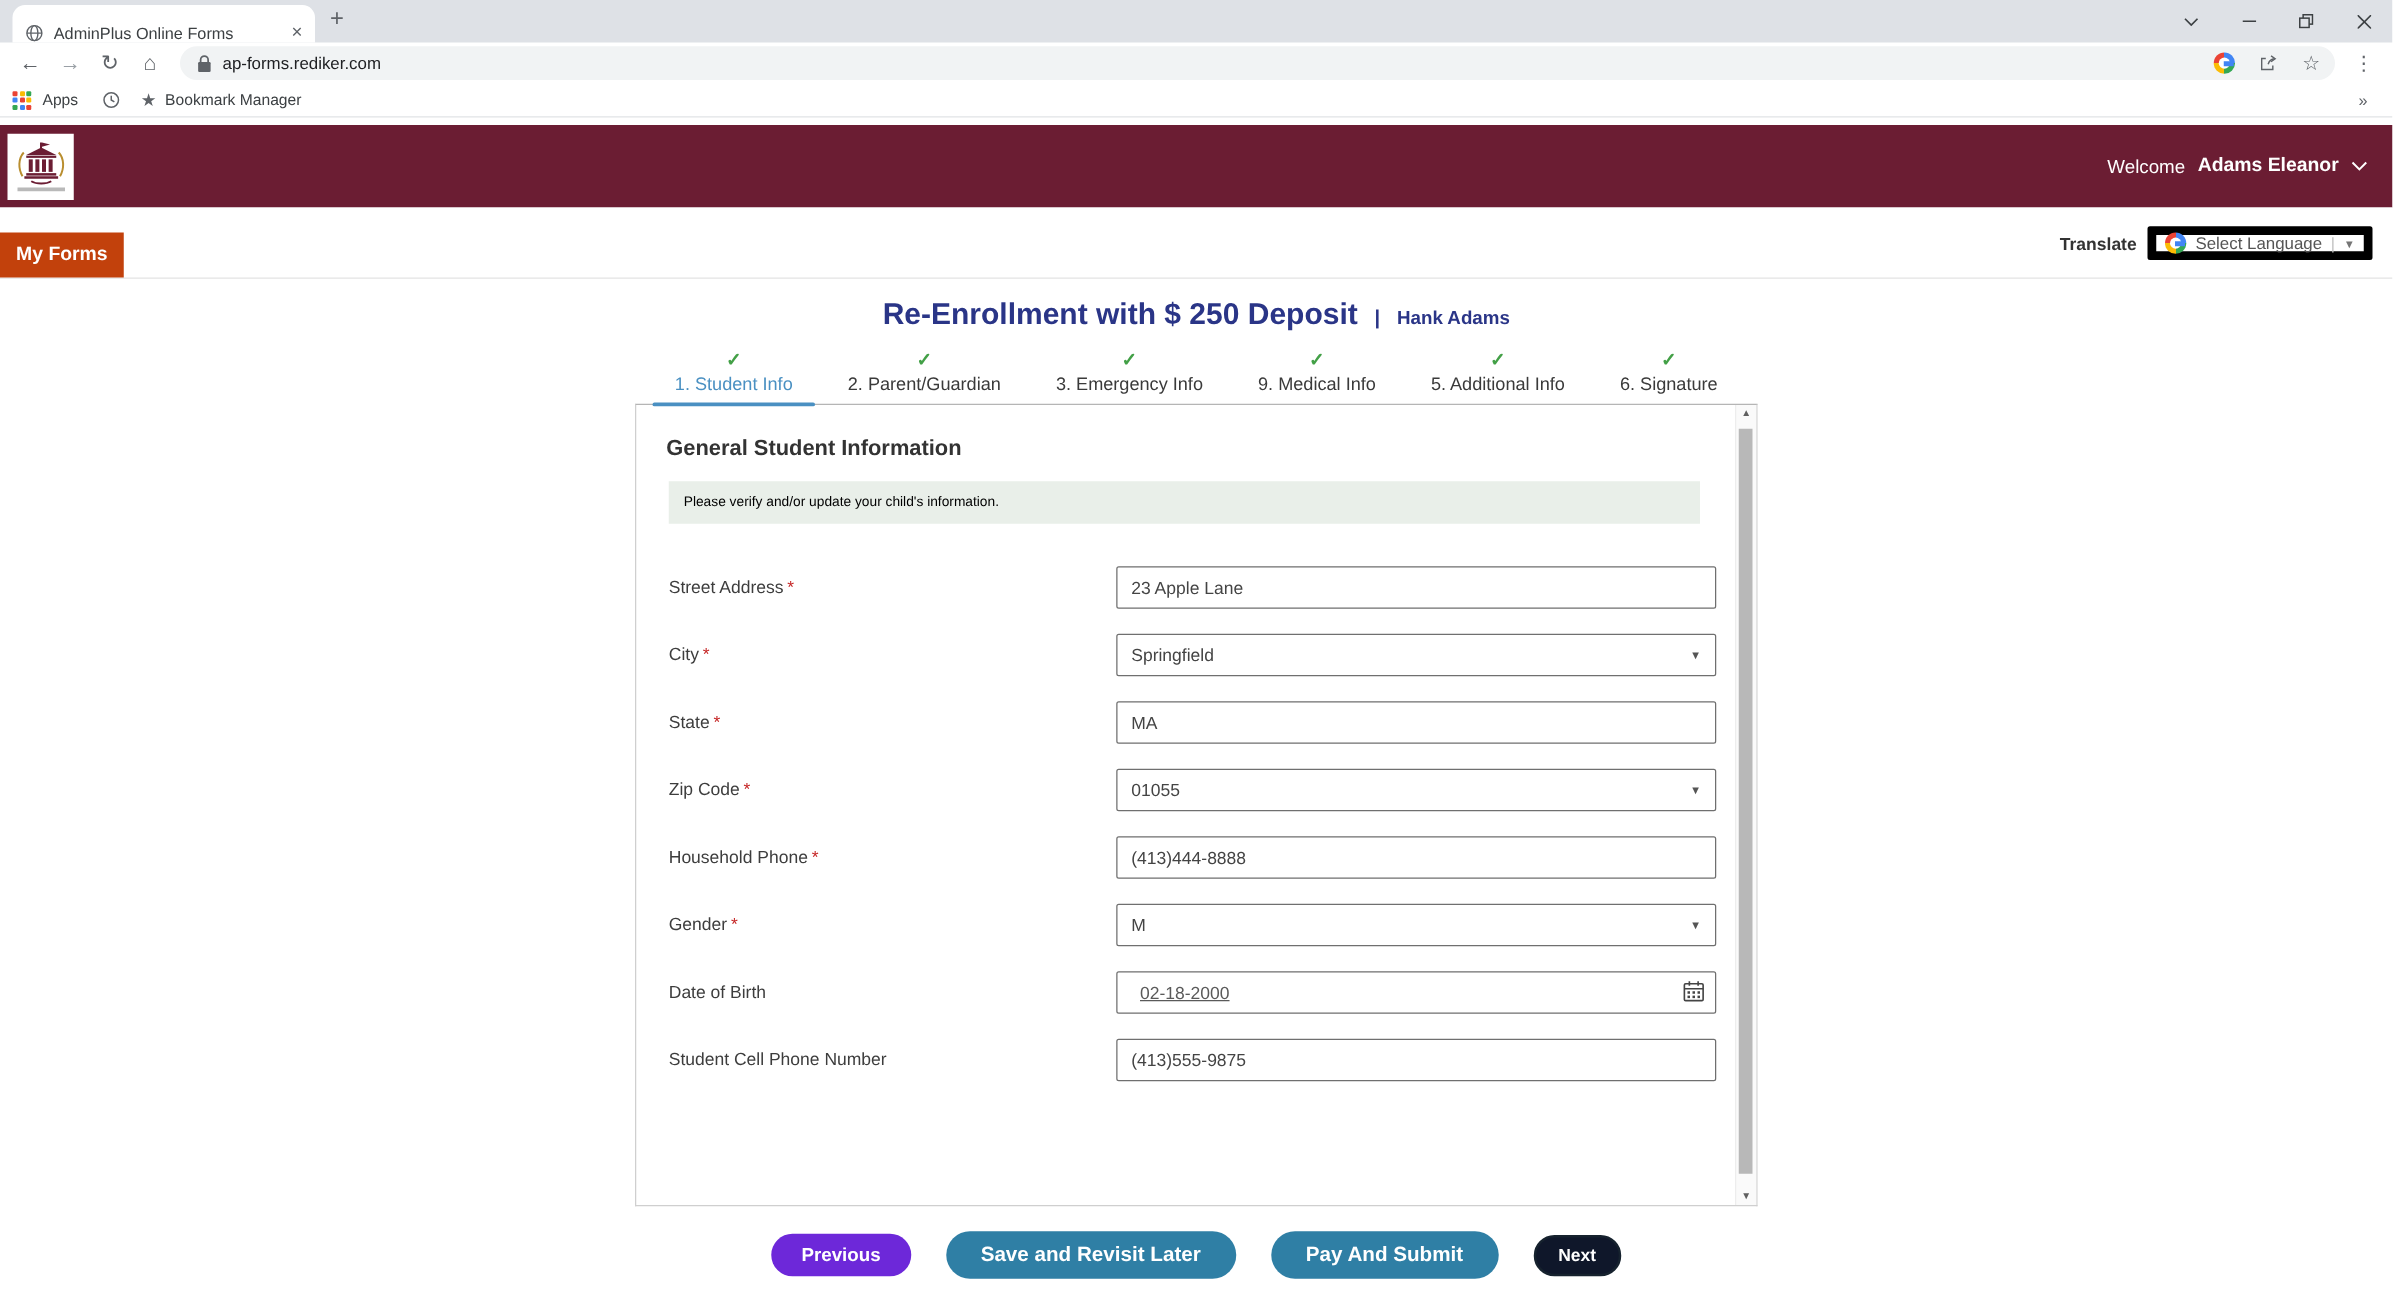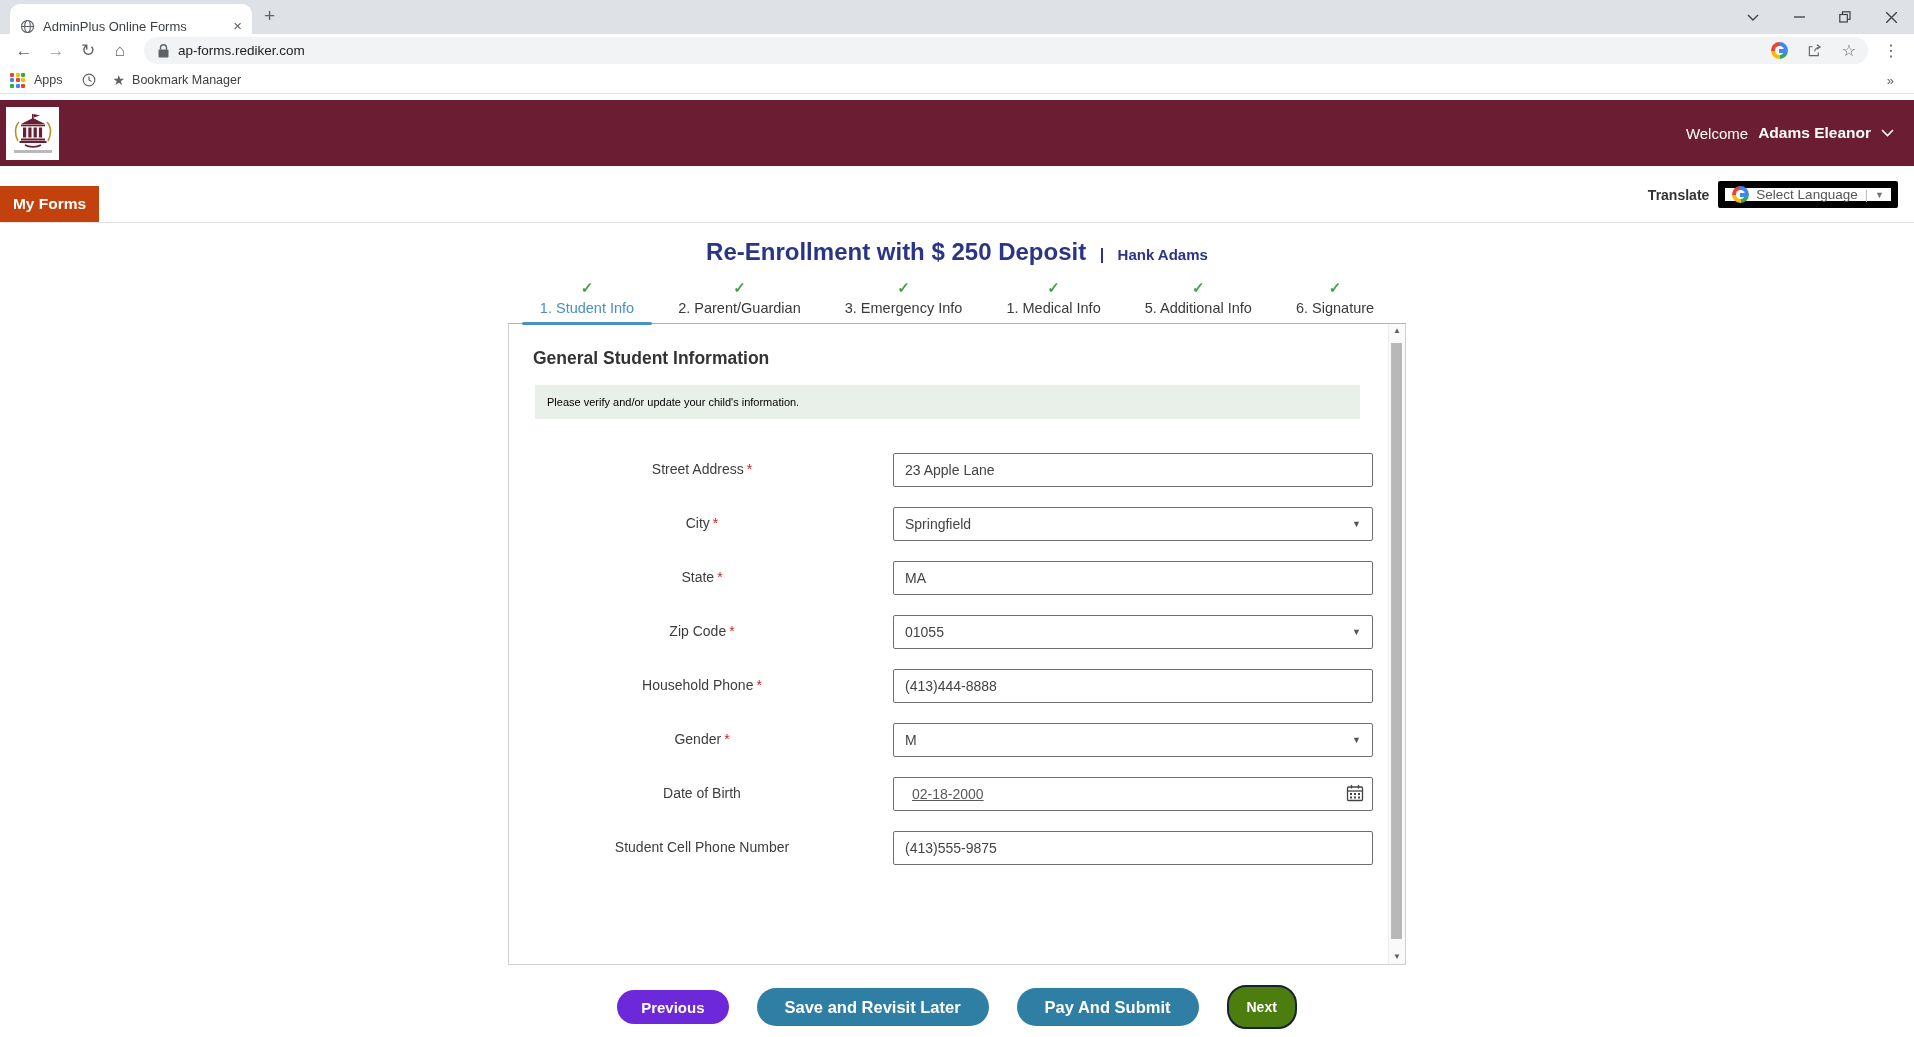--- a/index.html
+++ b/index.html
@@ -67,41 +67,41 @@
   .step.active { color:#4a90c2; }
   .step.active::after { content:""; position:absolute; left:-14px; right:-14px; bottom:0; height:3px; background:#4a90c2; border-radius:2px; }
 
   
   .panel { width:898px; height:642px; margin:0 auto; background:#fff; position:relative;
     border:1px solid #cfcfcf; border-top:1px solid #b5b5b5; }
   .panel-inner { position:absolute; inset:0 17px 0 0; overflow:hidden; padding:18px 14px 0 16px; }
   .section-heading { font-size:17.5px; font-weight:bold; color:#333; margin:6px 0 16px 8px; }
   .notice { background:#e9efe9; color:#000000; font-size:11px; padding:11px 12px; margin:0 14px 34px 10px; }
 
-  .field-row { display:flex; align-items:center; margin:0 0 20px 10px;text-align:center; }
+  .field-row { display:flex; align-items:center; margin:0 0 20px 10px; }
   .field-label { width:358px; font-size:14px; color:#3d3d3d; padding-right:24px; line-height:1.25; }
   .req { color:#c62828; margin-left:3px; }
   .field-input { width:480px; height:34px; border:1px solid #6f6f6f; border-radius:2px; background:#fff;
     display:flex; align-items:center; padding:0 11px; font-size:14px; color:#444; position:relative; }
   .field-input .dd-arrow { position:absolute; right:11px; font-size:9px; color:#555; }
   .field-input.date-input { color:#5a5a5a; padding-left:18px;text-decoration:underline; }
   .cal-ic { position:absolute; right:8px; top:6px; }
 
   
   .vscroll { position:absolute; top:0; right:0; bottom:0; width:17px; background:#fafafa; border-left:1px solid #ededed; }
   .vs-up { position:absolute; top:2px; left:0; right:0; text-align:center; font-size:8px; color:#606060; }
   .vs-down { position:absolute; bottom:3px; left:0; right:0; text-align:center; font-size:8px; color:#606060; }
   .vs-thumb { position:absolute; top:19px; bottom:25px; left:2px; right:3px; background:#b8b8b8; }
 
   
   .actions { display:flex; justify-content:center; align-items:center; gap:28px; margin-top:20px; }
   .btn { border:none; border-radius:19px; color:#fff; font-weight:bold; font-family:inherit; cursor:default; }
   .btn-light { background:#6d28d9; height:34px; font-size:15px; padding:0 24px; }
   .btn-dark { background:#2f7fa5; height:38px; font-size:16.5px; padding:0 28px; }
-  .btn-bordered { background:#4d7c0f; border:2px solid #16222e; height:44px; font-size:14px; padding:0 18px; }
+  .btn-bordered { background:#0f172a; border:2px solid #16222e; height:33px; font-size:14px; padding:0 18px; }
 
   svg { display:block; }
 </style>
 </head>
 <body>
 
 <div class="tabstrip">
   <div class="tab">
     <span>
       <svg width="15" height="15" viewBox="0 0 16 16" fill="none" stroke="#5f6368" stroke-width="1.2">
@@ -253,21 +253,21 @@
     <div class="step">
       <span class="check">✓</span>
       <span>2. Parent/Guardian</span>
     </div>
     <div class="step">
       <span class="check">✓</span>
       <span>3. Emergency Info</span>
     </div>
     <div class="step">
       <span class="check">✓</span>
-      <span>1. Medical Info</span>
+      <span>9. Medical Info</span>
     </div>
     <div class="step">
       <span class="check">✓</span>
       <span>5. Additional Info</span>
     </div>
     <div class="step">
       <span class="check">✓</span>
       <span>6. Signature</span>
     </div>
   </div>

